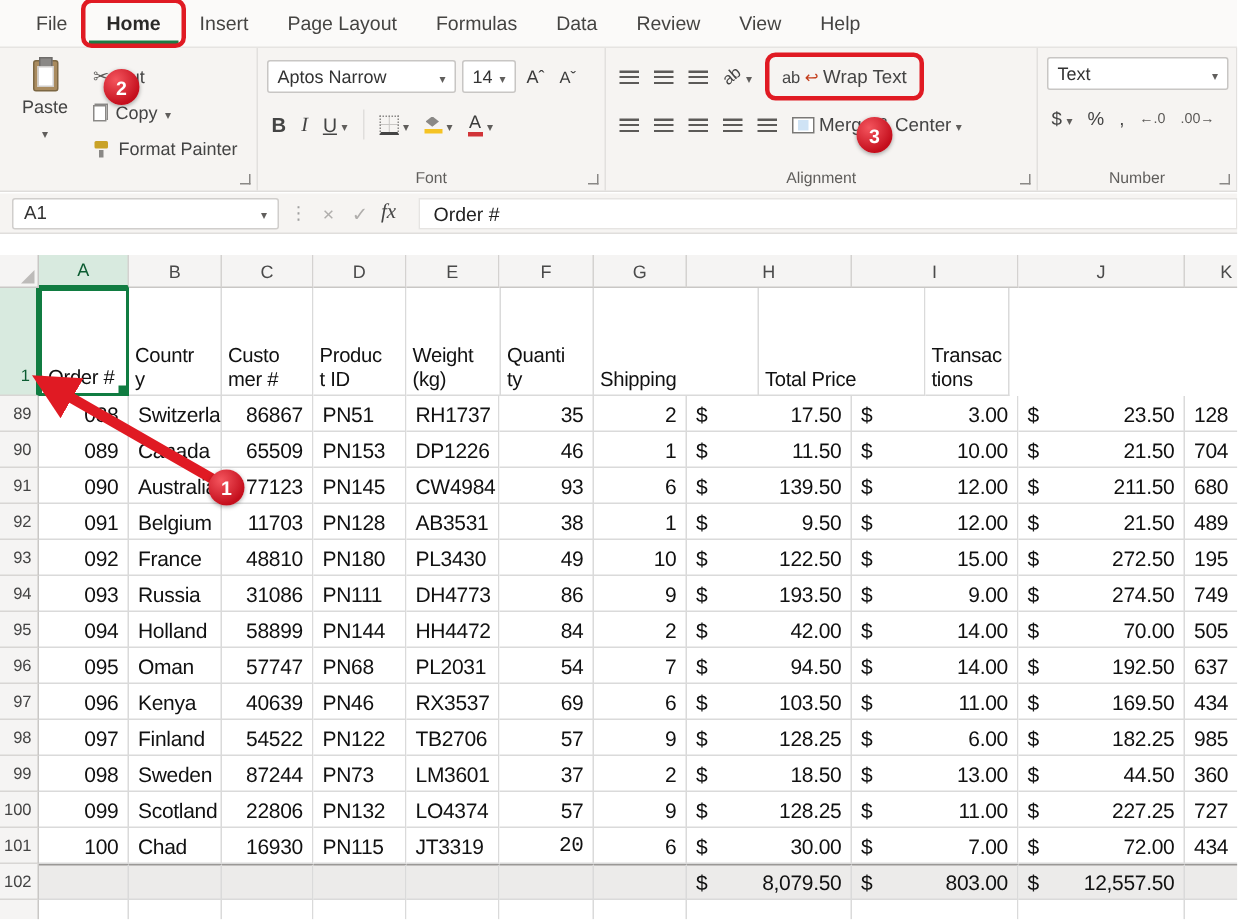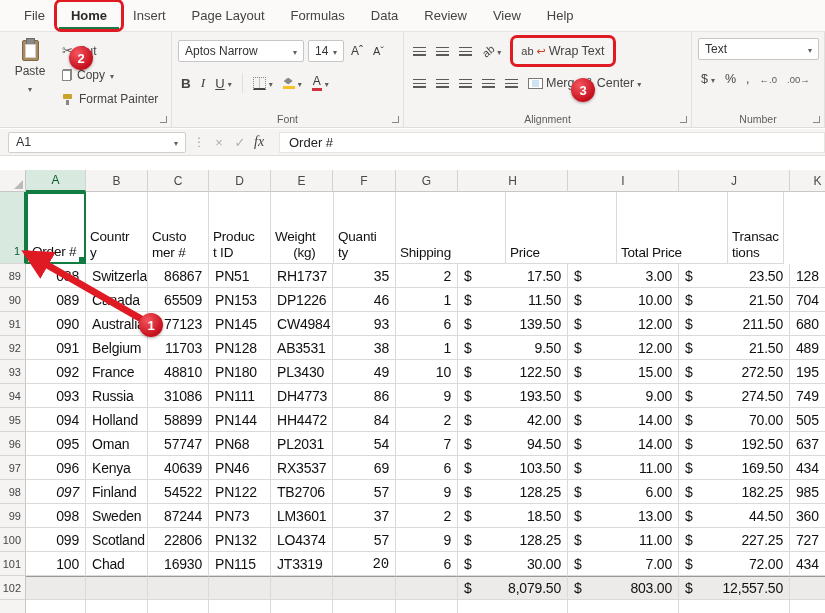--- a/index.html
+++ b/index.html
@@ -330,26 +330,25 @@
         </div>
         <div class="g-row" style="height: 72px;">
           <div class="g-rowh rowh-tall rowh-active">1</div>
           <div class="g-cell g-head sel" style="width: 60px;">Order #</div>
           <div class="g-cell g-head" style="width: 62px;">Countr
 y</div>
           <div class="g-cell g-head" style="width: 61px;">Custo
 mer #</div>
           <div class="g-cell g-head" style="width: 62px;">Produc
 t ID</div>
-          <div class="g-cell g-head" style="width: 63px; text-align: right;">Weight
+          <div class="g-cell g-head" style="width: 63px;">Weight
 (kg)</div>
           <div class="g-cell g-head" style="width: 62px;">Quanti
 ty</div>
           <div class="g-cell g-head" style="width: 110px;">Shipping</div>
-          <div class="g-cell g-head" style="width: 111px;">Price</div>
           <div class="g-cell g-head" style="width: 111px;">Total Price</div>
           <div class="g-cell g-head" style="width: 56px;">Transac
 tions</div>
         </div>
         <div class="g-row" style="height: 24px;">
           <div class="g-rowh">89</div>
           <div class="g-cell num" style="width: 60px;">088</div>
           <div class="g-cell txt" style="width: 62px;">Switzerland</div>
           <div class="g-cell num" style="width: 61px;">86867</div>
           <div class="g-cell txt" style="width: 62px;">PN51</div>
@@ -549,21 +548,21 @@
             <div class="amt">11.00</div>
           </div>
           <div class="g-cell money" style="width: 111px;">
             <div class="cur">$</div>
             <div class="amt">169.50</div>
           </div>
           <div class="g-cell txt" style="width: 56px;">434</div>
         </div>
         <div class="g-row" style="height: 24px;">
           <div class="g-rowh">98</div>
-          <div class="g-cell num" style="width: 60px; font-style: italic;">097</div>
+          <div class="g-cell num" style="width: 60px;">097</div>
           <div class="g-cell txt" style="width: 62px;">Finland</div>
           <div class="g-cell num" style="width: 61px;">54522</div>
           <div class="g-cell txt" style="width: 62px;">PN122</div>
           <div class="g-cell txt" style="width: 62px;">TB2706</div>
           <div class="g-cell num" style="width: 63px;">57</div>
           <div class="g-cell num" style="width: 62px;">9</div>
           <div class="g-cell money" style="width: 110px;">
             <div class="cur">$</div>
             <div class="amt">128.25</div>
           </div>

